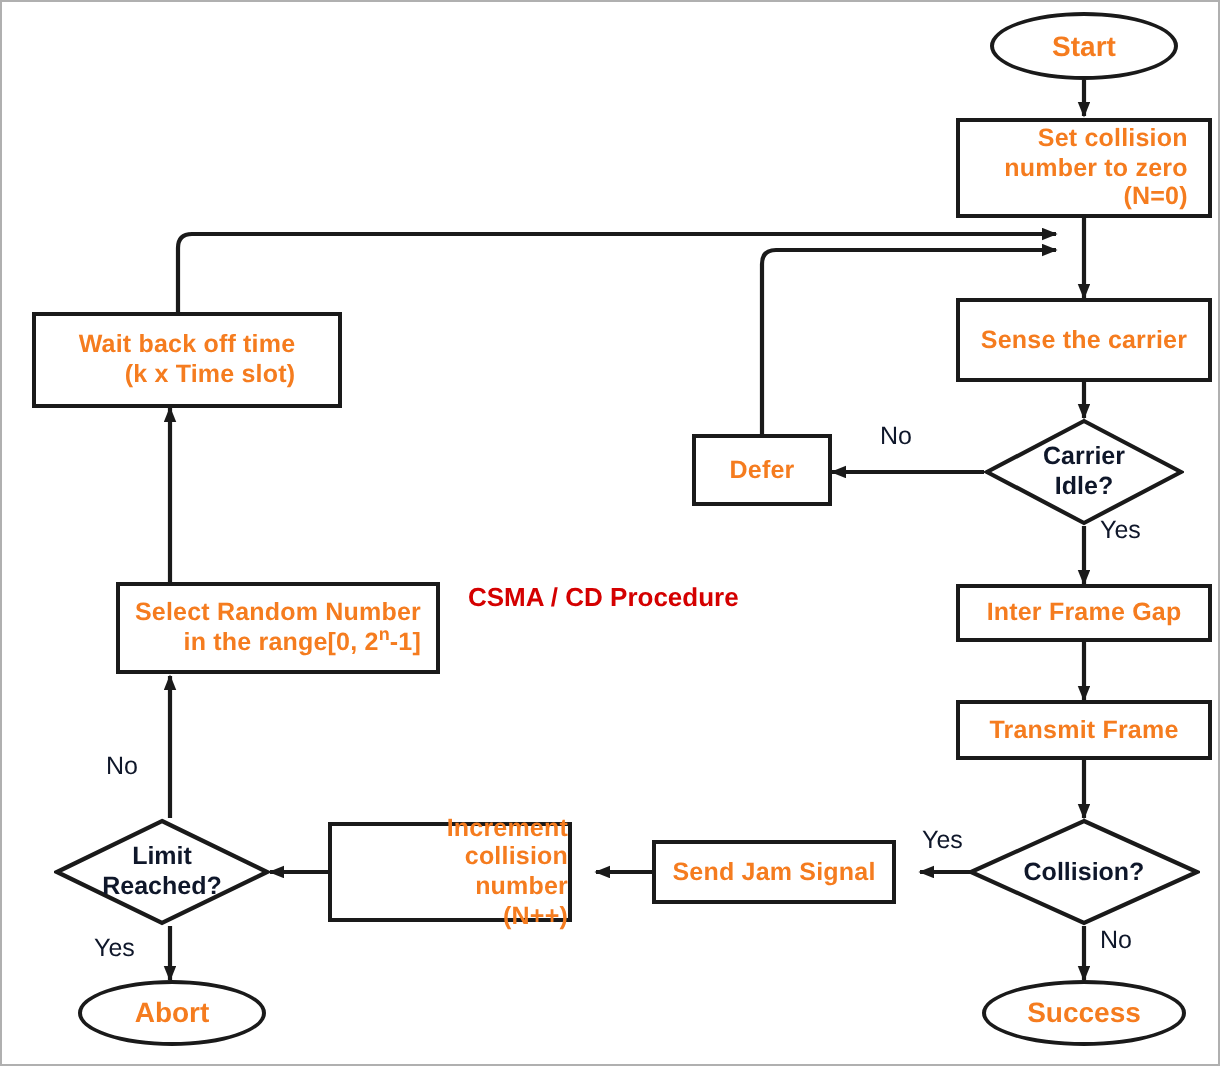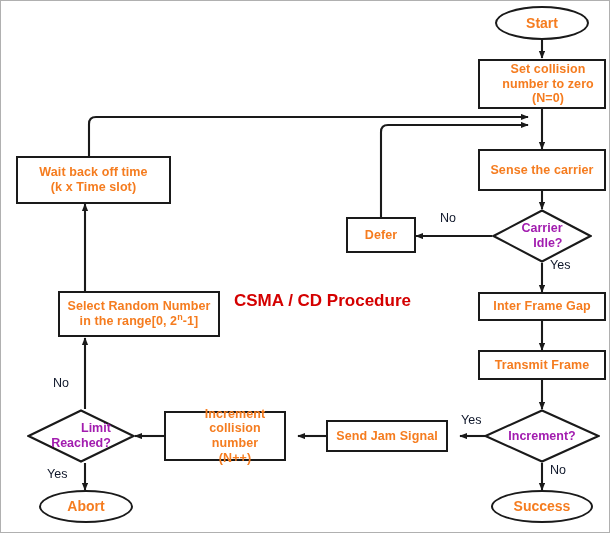--- a/index.html
+++ b/index.html
@@ -22,21 +22,21 @@
     left: 0; top: 0;
     width: 610px; height: 533px;
     pointer-events: none;
   }
   .node {
     position: absolute;
     box-sizing: border-box;
     display: flex;
     align-items: center;
     justify-content: center;
-    text-align: center;
+    text-align: right;
     color: #F57C1F;
     font-weight: bold;
     line-height: 1.18;
     background: #ffffff;
     z-index: 2;
   }
   .process {
     border: 2px solid #1a1a1a;
     font-size: 12.5px;
     letter-spacing: 0.1px;
@@ -54,39 +54,39 @@
     position: absolute;
     left: 0; top: 0;
   }
   .decision-label {
     position: absolute;
     left: 0; top: 0;
     width: 100%; height: 100%;
     display: flex;
     align-items: center;
     justify-content: center;
-    text-align: right;
-    color: #a21caf;
+    text-align: center;
+    color: #0f172a;
     font-weight: bold;
     font-size: 12.5px;
     line-height: 1.18;
   }
   .edge-label {
     position: absolute;
     color: #0f172a;
     font-weight: normal;
     font-size: 12.5px;
     z-index: 3;
     white-space: nowrap;
   }
   .diagram-title {
     position: absolute;
     color: #D40000;
     font-weight: bold;
-    font-size: 17px;
+    font-size: 13px;
     white-space: nowrap;
     z-index: 3;
   }
   sup {
     font-size: 0.72em;
     vertical-align: super;
     line-height: 0;
   }
 </style>
 </head>
@@ -167,21 +167,21 @@
   </div>
 
   <div class="node process" style="left:477px; top:349px; width:128px; height:30px;">
     <span>Transmit Frame</span>
   </div>
 
   <div class="decision-wrap" style="left:483px; top:408px; width:116px; height:54px;">
     <svg width="116" height="54">
       <polygon points="58,1.5 114.5,27 58,52.5 1.5,27" fill="#ffffff" stroke="#1a1a1a" stroke-width="2.1"></polygon>
     </svg>
-    <div class="decision-label">Increment?</div>
+    <div class="decision-label">Collision?</div>
   </div>
 
   <div class="node terminator" style="left:490px; top:489px; width:102px; height:33px;">
     <span>Success</span>
   </div>
 
   <div class="node process" style="left:325px; top:419px; width:122px; height:32px;">
     <span>Send Jam Signal</span>
   </div>
 

